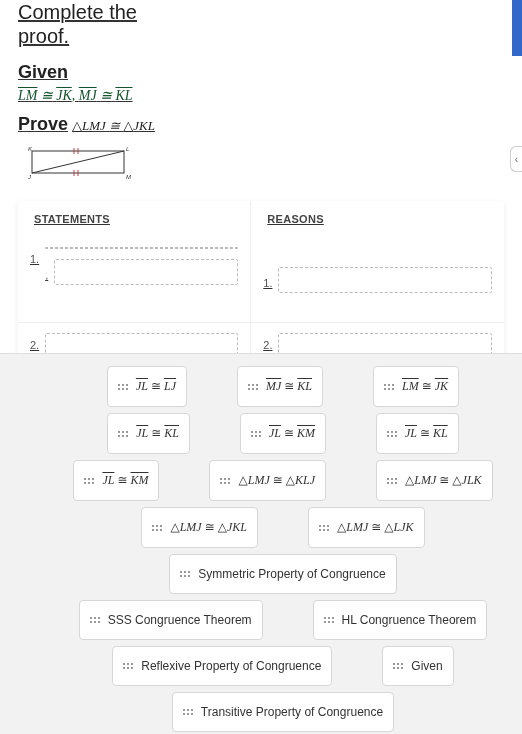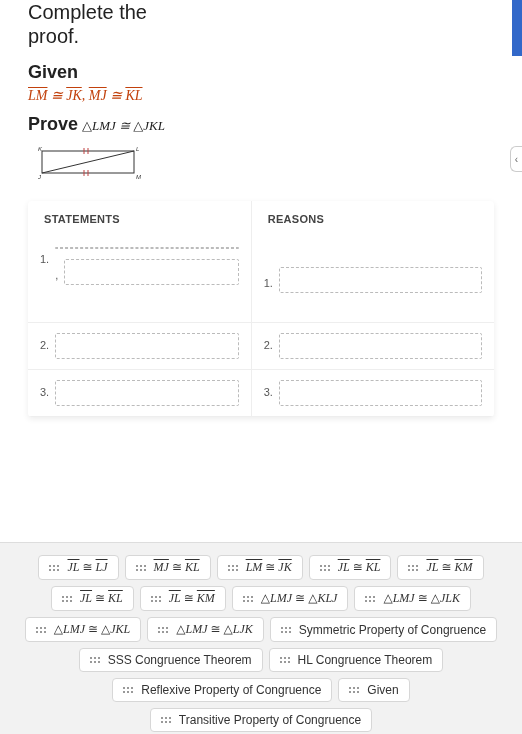--- a/index.html
+++ b/index.html
@@ -5,24 +5,24 @@
 * { box-sizing: border-box; margin: 0; padding: 0; }
 body {
   font-family: -apple-system, BlinkMacSystemFont, "Segoe UI", Arial, sans-serif;
   background: #fff;
   width: 522px;
   height: 734px;
   overflow: hidden;
   position: relative;
   color: #333;
 }
-.content { padding: 0 28px; }
+.content { padding: 0 18px; text-decoration: underline; }
 .prompt { font-size: 20px; font-weight: 400; color: #222; line-height: 1.2; margin-bottom: 14px; max-width: 160px; }
 .given-head { font-size: 18px; font-weight: 700; color: #222; margin-bottom: 4px; }
-.given-line { font-size: 14px; font-family: Georgia, "Times New Roman", serif; font-style: italic; margin-bottom: 10px; color: #c2410c; }
+.given-line { font-size: 14px; font-family: Georgia, "Times New Roman", serif; font-style: italic; margin-bottom: 10px; color: #14532d; }
 .over { text-decoration: overline; font-style: italic; }
 .prove-row { display: flex; align-items: baseline; gap: 4px; margin-bottom: 8px; }
 .prove-head { font-size: 18px; font-weight: 700; color: #222; }
 .prove-math { font-size: 13px; font-family: Georgia, "Times New Roman", serif; font-style: italic; color: #222; }
 .figure { margin: 6px 0 14px 0; }
 .proof-card {
   background: #fff;
   border-radius: 4px;
   box-shadow: 0 2px 6px rgba(0,0,0,0.08);
   overflow: hidden;
@@ -53,28 +53,29 @@
   left: 0; right: 0; bottom: 0;
   background: #f2f2f2;
   border-top: 1px solid #ddd;
   padding: 12px 10px 2px 10px;
 }
 .bank { display: flex; flex-wrap: wrap; justify-content: center; gap: 6px; }
 .tile {
   background: #fff;
   border: 1px solid #d7d7d7;
   border-radius: 4px;
-  padding: 4px 10px;
+  padding: 12px 10px;
   font-size: 12px;
   color: #333;
   display: inline-flex;
   align-items: center;
   gap: 8px;
   cursor: grab;
   font-family: Georgia, "Times New Roman", serif;
+  margin-left: 44px;
 }
 .tile.plain { font-family: -apple-system, BlinkMacSystemFont, "Segoe UI", Arial, sans-serif; }
 .grip {
   display: inline-grid;
   grid-template-columns: repeat(3, 2px);
   grid-template-rows: repeat(2, 2px);
   gap: 2px;
 }
 .grip i { width: 2px; height: 2px; background: #999; display: block; }
 .rhs-tab {

